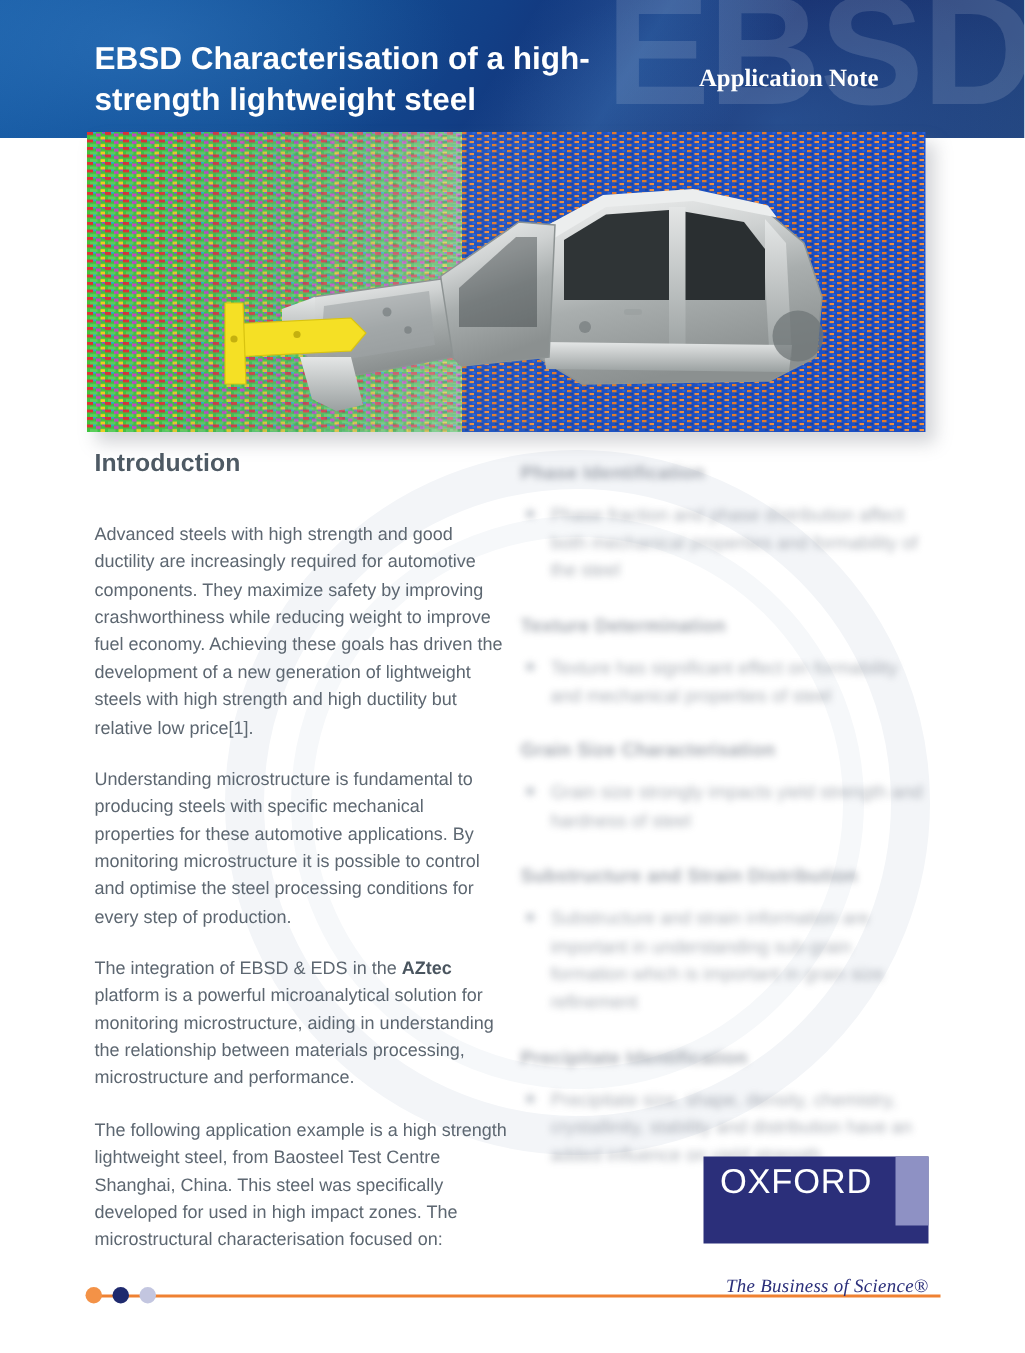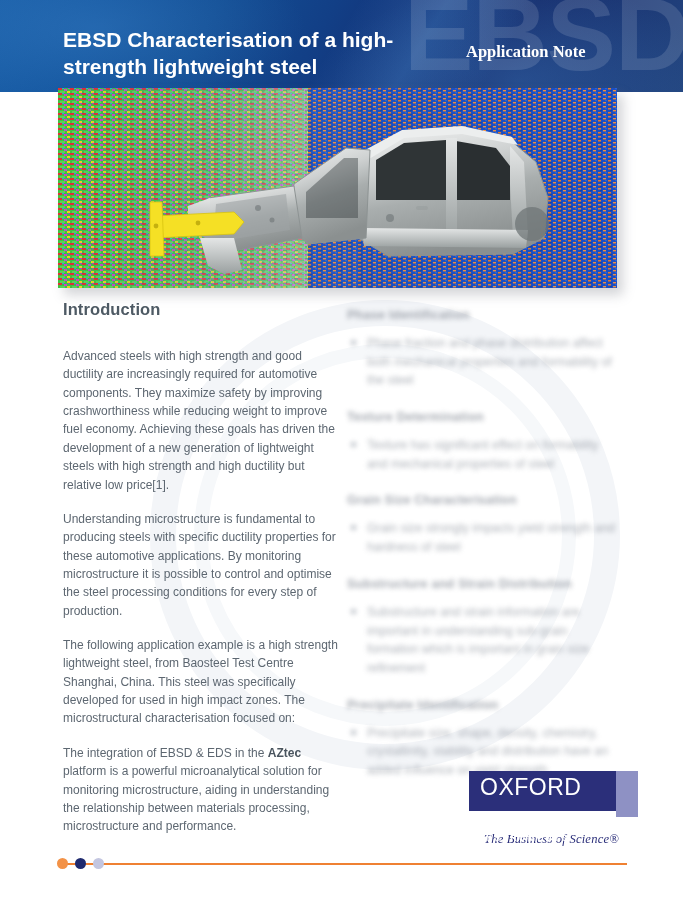--- a/index.html
+++ b/index.html
@@ -204,24 +204,23 @@
   .logo-block {
     position: absolute;
     left: 469px;
     top: 771px;
     width: 150px;
     z-index: 4;
   }
   .logo-box {
     position: relative;
     width: 150px;
-    height: 40px;
+    height: 58px;
     background: #2b2f7a;
     display: block;
-    padding-left: 19px;
   }
   .logo-box .bar {
     position: absolute;
     right: 0; top: 0;
     width: 22px; height: 46px;
     background: #8e91c4;
   }
   .logo-word {
     position: absolute;
     left: 11px;
@@ -404,25 +403,25 @@
   </div>
 </div>
 
 <div class="content">
 
   <div class="col-left">
     <h2 class="section-title">Introduction</h2>
 
     <p class="body">Advanced steels with high strength and good ductility are increasingly required for automotive components. They maximize safety by improving crashworthiness while reducing weight to improve fuel economy. Achieving these goals has driven the development of a new generation of lightweight steels with high strength and high ductility but relative low price[1].</p>
 
-    <p class="body">Understanding microstructure is fundamental to producing steels with specific ductility properties for these automotive applications. By monitoring microstructure it is possible to control and optimise the steel processing conditions for every step of production.</p>
+    <p class="body">Understanding microstructure is fundamental to producing steels with specific mechanical properties for these automotive applications. By monitoring microstructure it is possible to control and optimise the steel processing conditions for every step of production.</p>
+
+    <p class="body"><span>The integration of EBSD &amp; EDS in the </span><b>AZtec</b><span> platform is a powerful microanalytical solution for monitoring microstructure, aiding in understanding the relationship between materials processing, microstructure and performance.</span></p>
 
     <p class="body">The following application example is a high strength lightweight steel, from Baosteel Test Centre Shanghai, China. This steel was specifically developed for used in high impact zones.  The microstructural characterisation focused on:</p>
-
-    <p class="body"><span>The integration of EBSD &amp; EDS in the </span><b>AZtec</b><span> platform is a powerful microanalytical solution for monitoring microstructure, aiding in understanding the relationship between materials processing, microstructure and performance.</span></p>
   </div>
 
   <div class="col-right blurred">
 
     <div class="bl-head">Phase Identification</div>
     <ul class="bl-list">
       <li>Phase fraction and phase distribution affect both mechanical properties and formability of the steel</li>
     </ul>
 
     <div class="bl-head">Texture Determination</div>

